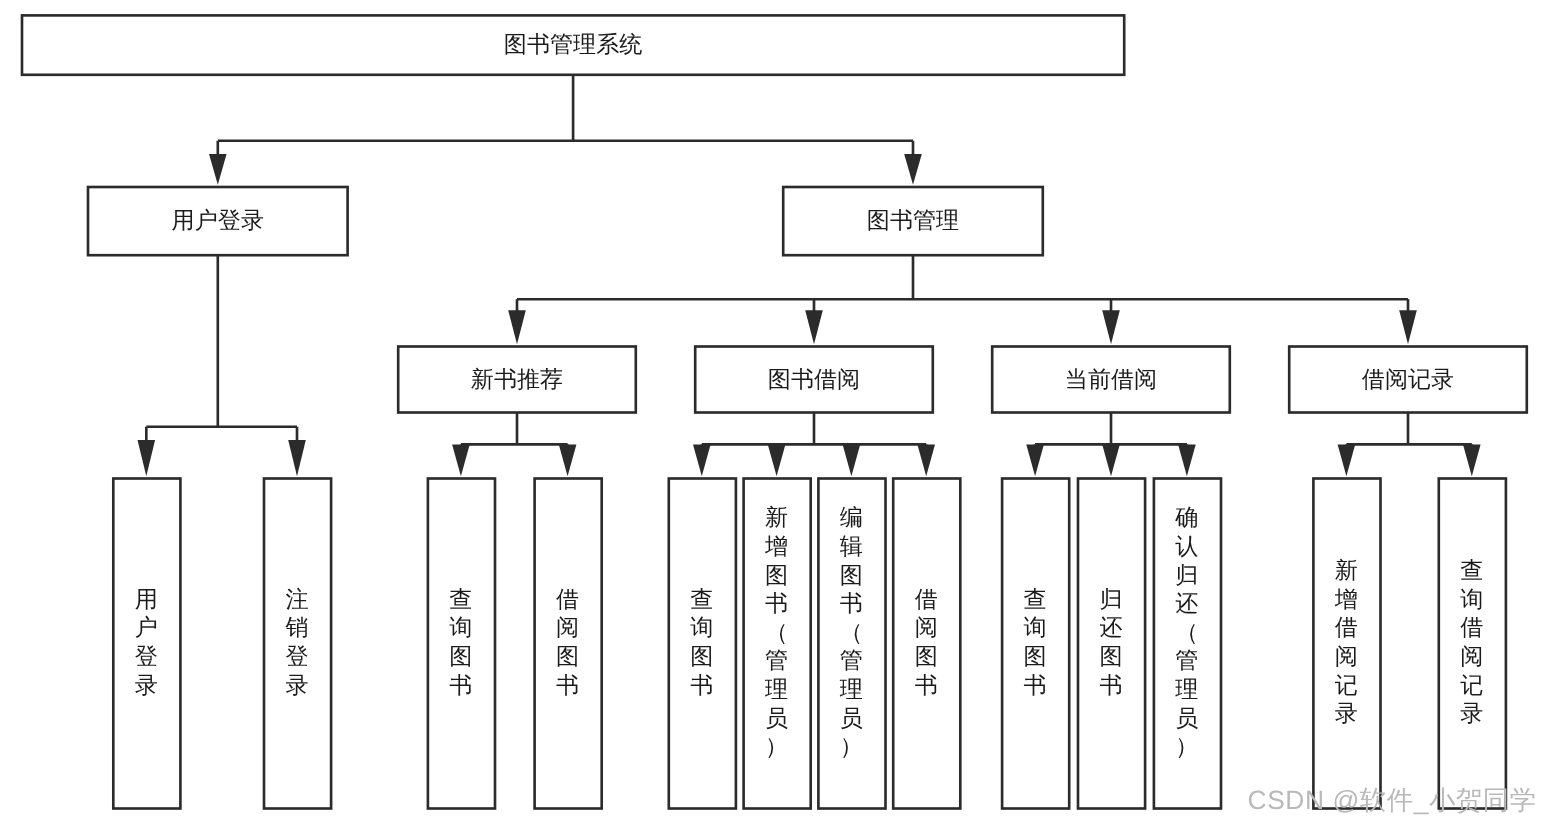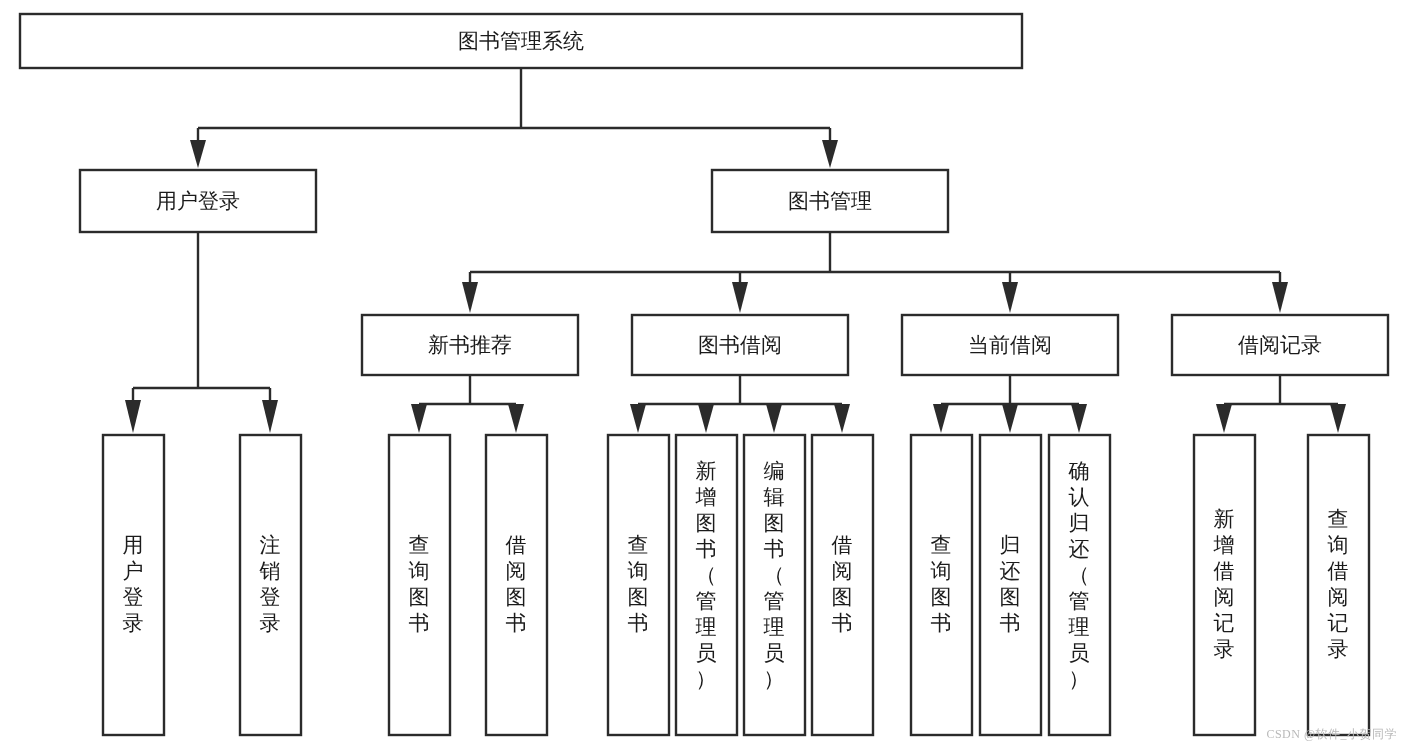--- a/index.html
+++ b/index.html
@@ -49,22 +49,22 @@
     fill: none;
   }
   .arrow-head {
     fill: #2b2b2b;
     stroke: none;
   }
   .watermark {
     position: absolute;
     right: 8px;
     bottom: 4px;
-    font-family: Liberation Serif, serif;
-    font-size: 12px;
+    font-family: Liberation Sans, sans-serif;
+    font-size: 24px;
     color: #b9b9b9;
     letter-spacing: 0.5px;
     white-space: nowrap;
     pointer-events: none;
   }
 </style>
 </head>
 <body>
 
 <div id="diagram-root">

